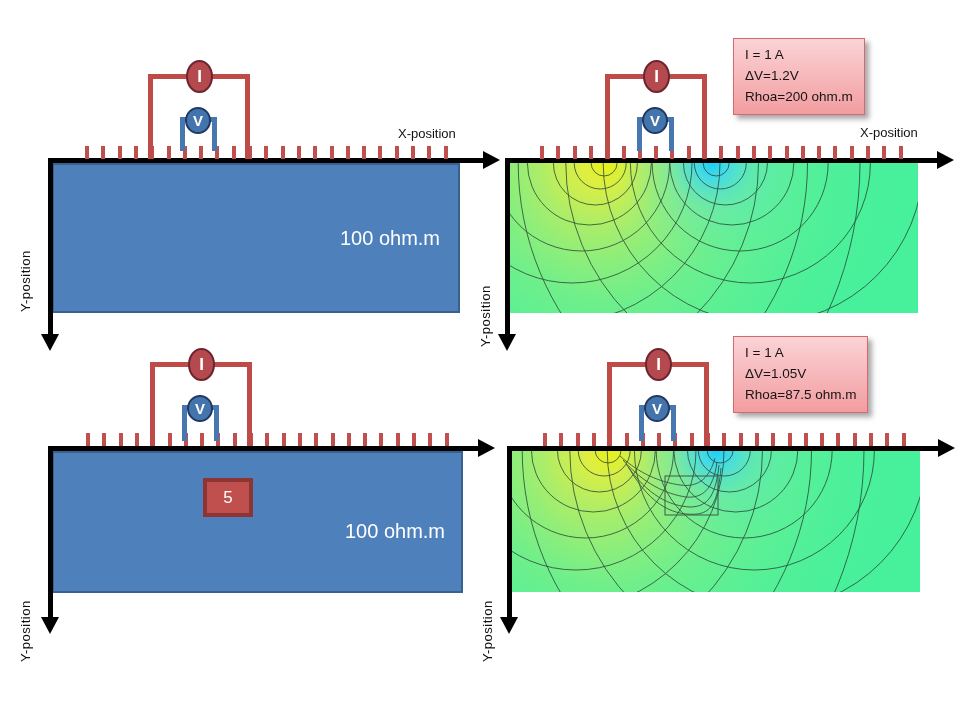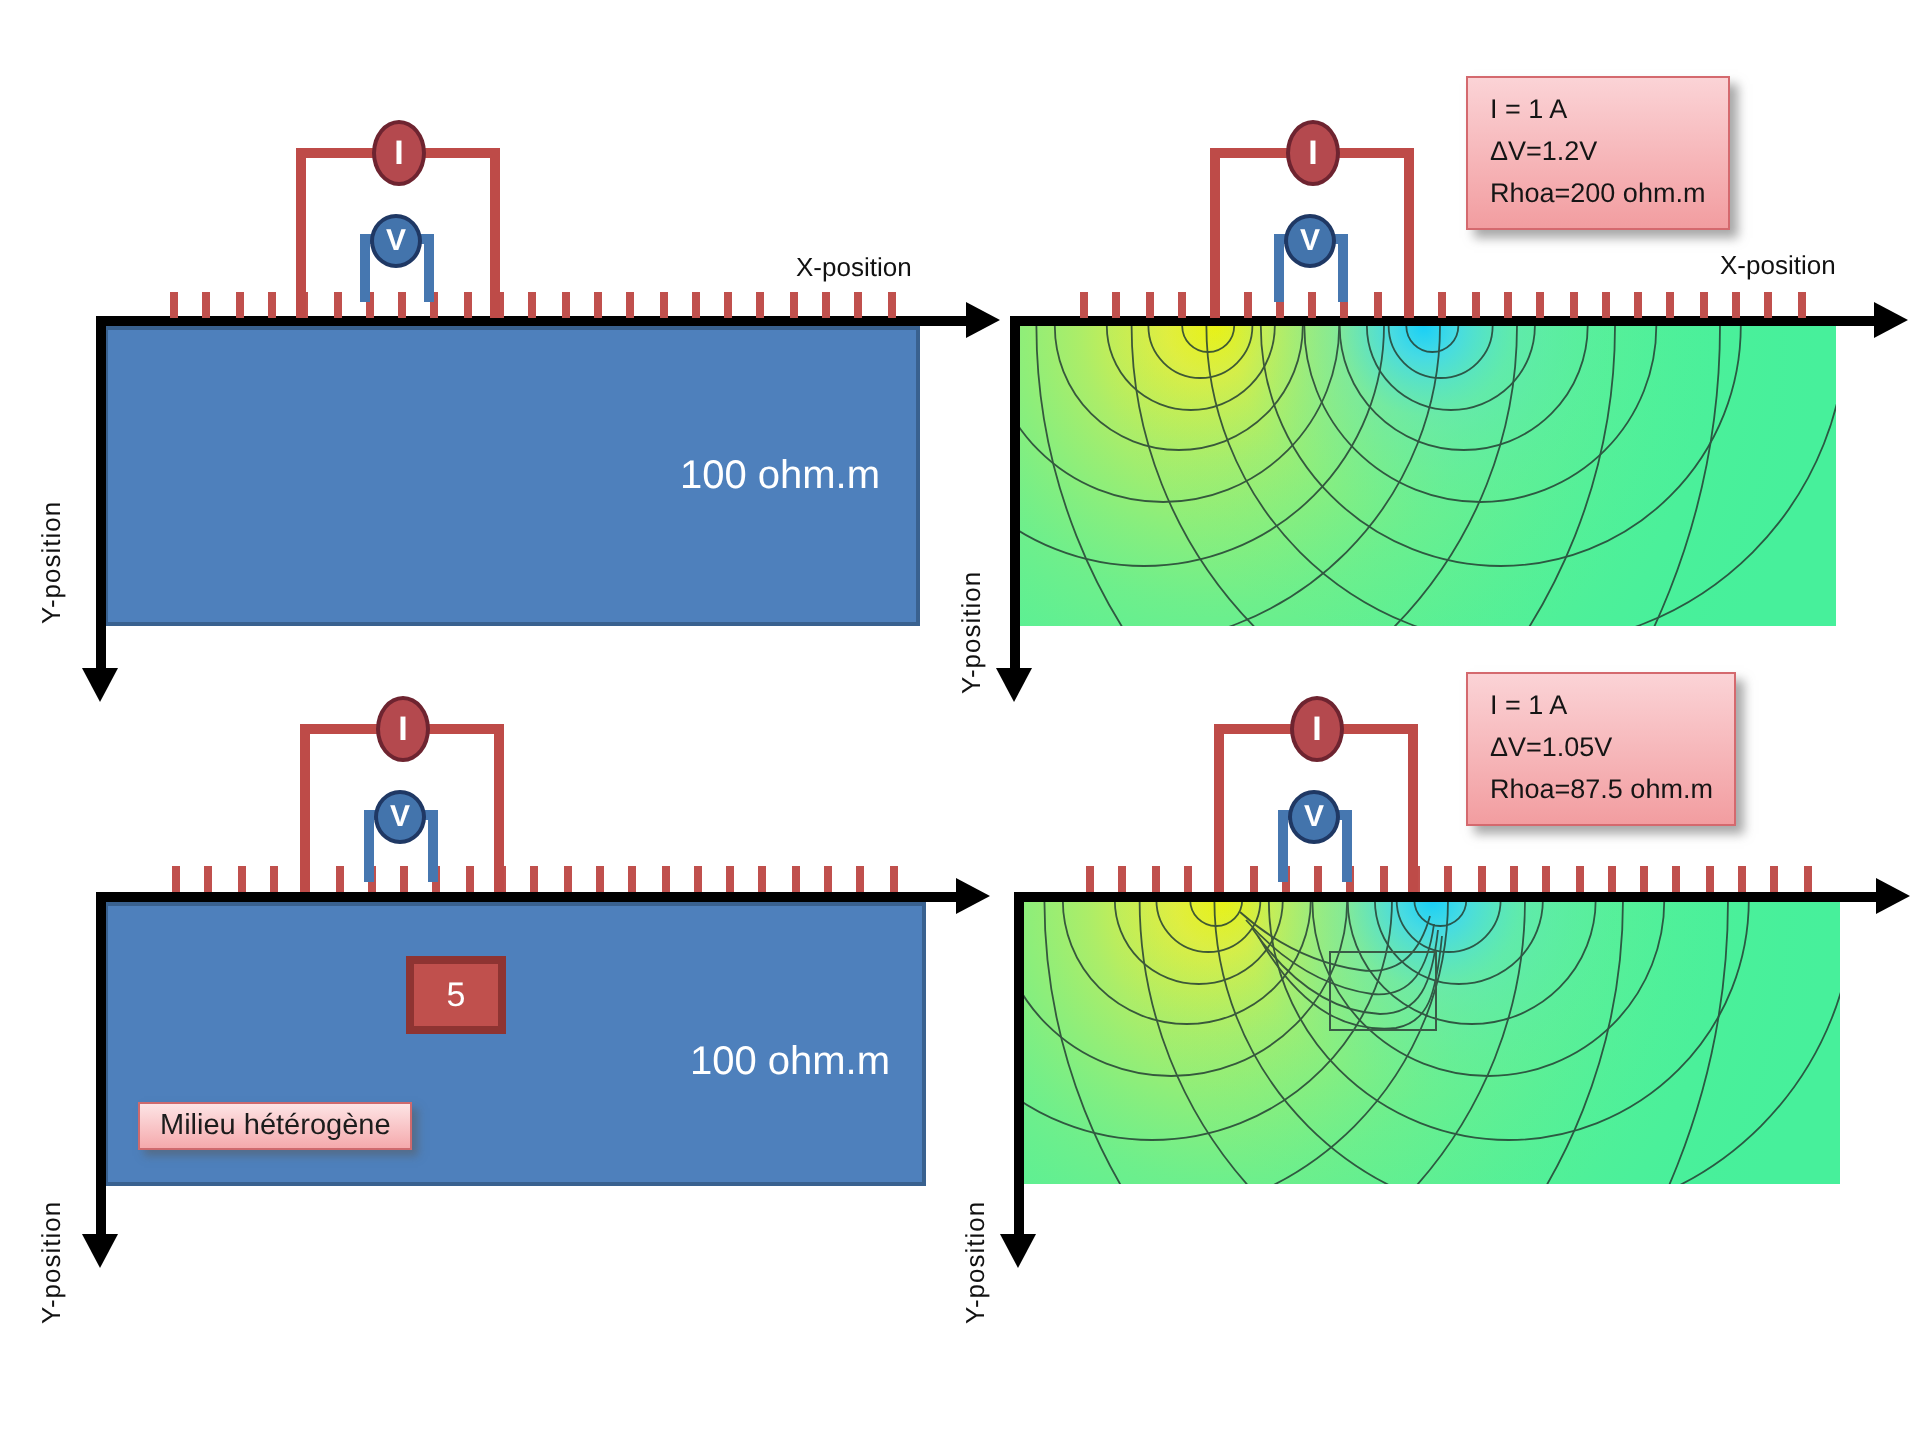--- a/index.html
+++ b/index.html
@@ -202,21 +202,20 @@
     <div class="medium" style="left:52px;top:451px;width:411px;height:142px"></div>
     <div class="anomaly-block">
         <span>5</span>
       </div>
     <div class="axis-h" style="left:48px;top:446px;width:432px"></div>
     <div class="arrow-r" style="left:478px;top:439px"></div>
     <div class="axis-v" style="left:48px;top:446px;height:172px"></div>
     <div class="arrow-d" style="left:41px;top:617px"></div>
     <div class="vlabel" style="left:18px;top:662px">Y-position</div>
     <div class="res-label" style="left:320px;top:520px">100 ohm.m</div>
-    <div class="caption" style="left:69px;top:551px">Milieu hétérogène</div>
     <div class="ticks">
         <div class="tick" style="left: 86px; top: 433px;"></div>
         <div class="tick" style="left: 102.3px; top: 433px;"></div>
         <div class="tick" style="left: 118.6px; top: 433px;"></div>
         <div class="tick" style="left: 134.9px; top: 433px;"></div>
         <div class="tick" style="left: 151.2px; top: 433px;"></div>
         <div class="tick" style="left: 167.5px; top: 433px;"></div>
         <div class="tick" style="left: 183.8px; top: 433px;"></div>
         <div class="tick" style="left: 200.1px; top: 433px;"></div>
         <div class="tick" style="left: 216.4px; top: 433px;"></div>

